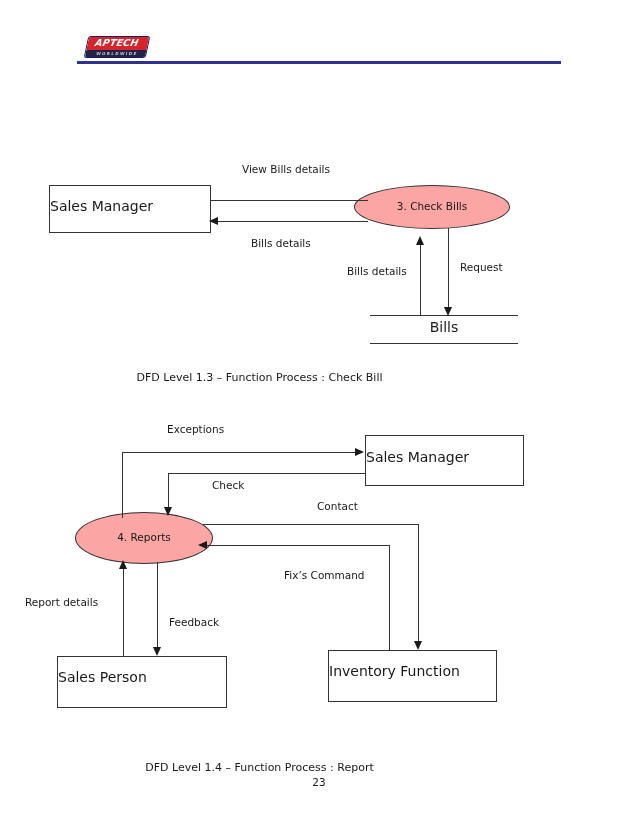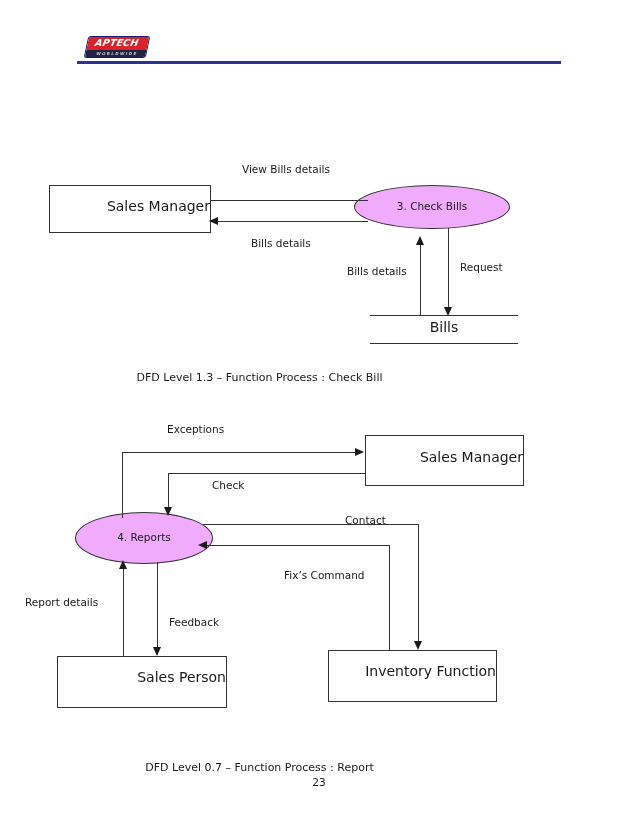--- a/index.html
+++ b/index.html
@@ -116,30 +116,30 @@
   .dfd-box {
     position: absolute;
     border: 1px solid #333333;
     background: #ffffff;
     box-sizing: border-box;
   }
   .dfd-box > span {
     position: absolute;
     left: 0;
     right: 0;
-    text-align: right;
+    text-align: left;
     font-family: "DejaVu Sans", sans-serif;
     color: #1a1a1a;
     white-space: nowrap;
   }
   .dfd-ellipse {
     position: absolute;
     border: 1px solid #333333;
     border-radius: 50%;
-    background: #f0abfc;
+    background: #fca5a5;
     box-sizing: border-box;
   }
   .dfd-ellipse > span {
     position: absolute;
     left: 0;
     right: 0;
     text-align: center;
     font-family: "DejaVu Sans", sans-serif;
     color: #1a1a1a;
     white-space: nowrap;
@@ -290,33 +290,33 @@
     <div class="flow-label" style="left:167px; top:423px;">Exceptions</div>
 
     <div class="hline" style="left:168px; top:473px; width:197px;"></div>
     <div class="vline" style="left:168px; top:473px; height:36px;"></div>
     <div class="arrow arrow-down" style="left:164px; top:507px;"></div>
     <div class="flow-label" style="left:212px; top:479px;">Check</div>
 
     <div class="hline" style="left:203px; top:524px; width:215px;"></div>
     <div class="vline" style="left:418px; top:524px; height:118px;"></div>
     <div class="arrow arrow-down" style="left:414px; top:641px;"></div>
-    <div class="flow-label" style="left:317px; top:514px;margin-left:28px;">Contact</div>
+    <div class="flow-label" style="left:317px; top:500px;">Contact</div>
 
     <div class="vline" style="left:389px; top:545px; height:105px;"></div>
     <div class="hline" style="left:203px; top:545px; width:187px;"></div>
     <div class="arrow arrow-left" style="left:198px; top:541px;"></div>
     <div class="flow-label" style="left:284px; top:569px;">Fix’s Command</div>
 
     <div class="vline" style="left:123px; top:568px; height:88px;"></div>
     <div class="arrow arrow-up" style="left:119px; top:560px;"></div>
     <div class="flow-label" style="left:25px; top:596px;">Report details</div>
 
     <div class="vline" style="left:157px; top:562px; height:86px;"></div>
     <div class="arrow arrow-down" style="left:153px; top:647px;"></div>
     <div class="flow-label" style="left:169px; top:616px;">Feedback</div>
 
-    <div class="caption" style="top:761px;">DFD Level 0.7 – Function Process : Report</div>
+    <div class="caption" style="top:761px;">DFD Level 1.4 – Function Process : Report</div>
   </div>
 
   <div class="page-number" style="top:776px;">23</div>
 
 </div>
 
 </body></html>

